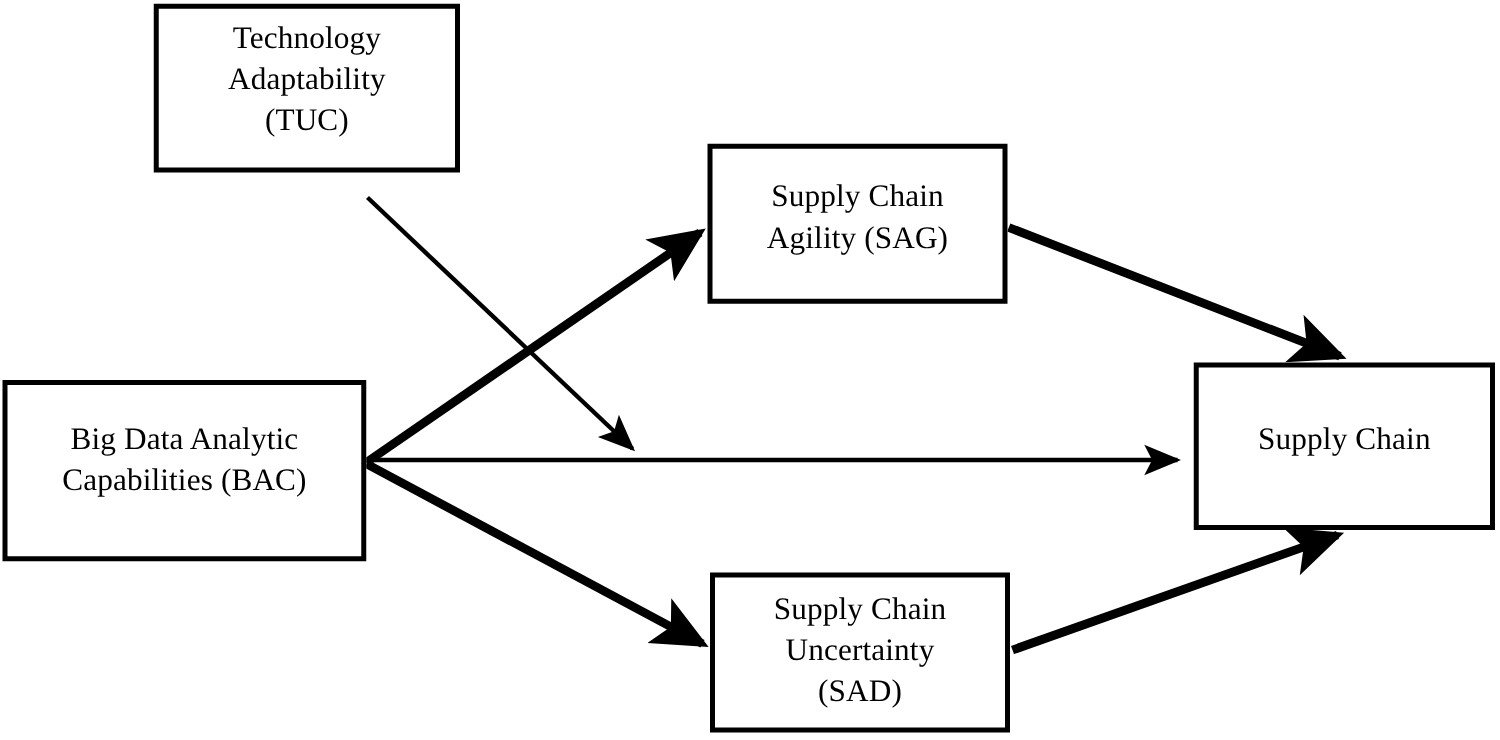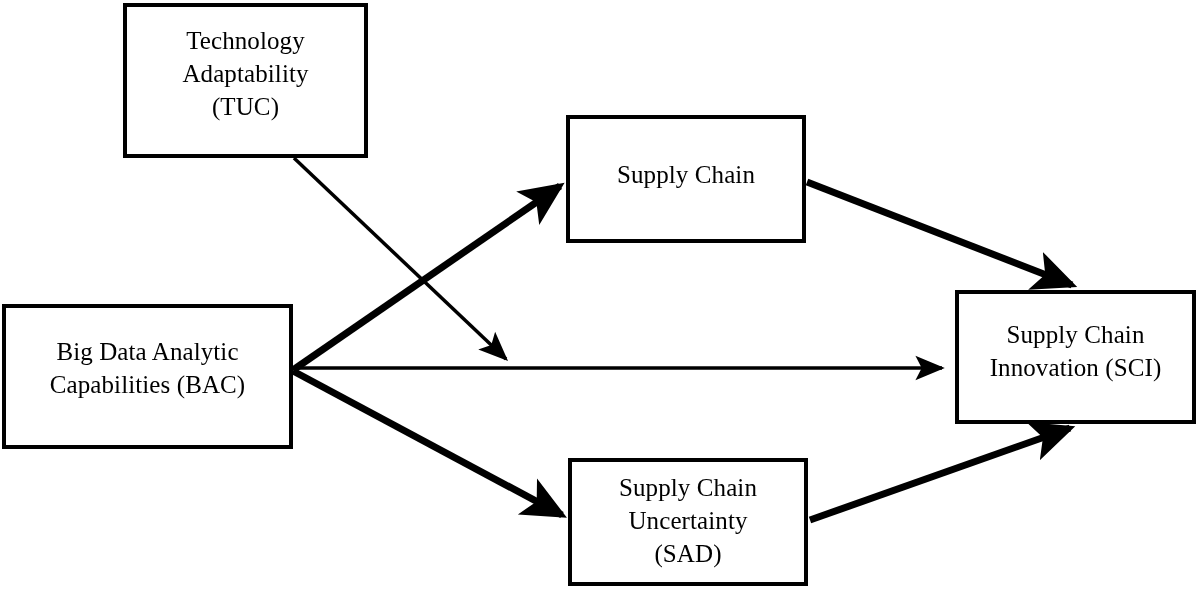--- a/index.html
+++ b/index.html
@@ -36,21 +36,21 @@
     z-index: 2;
   }
   .node .line {
     display: block;
     font-size: 25px;
     line-height: 1.32;
     white-space: nowrap;
     letter-spacing: 0.1px;
   }
   
-  #node-tuc { left: 123px; top: 3px;   width: 245px; height: 155px; padding-bottom: 14px; }
+  #node-tuc { left: 123px; top: 3px;   width: 245px; height: 135px; padding-bottom: 14px; }
   #node-bac { left: 2px;   top: 304px; width: 291px; height: 145px; padding-bottom: 18px; }
   #node-sag { left: 566px; top: 115px; width: 240px; height: 128px; padding-bottom: 10px; }
   #node-sad { left: 568px; top: 458px; width: 240px; height: 128px; padding-bottom: 4px; }
   #node-sci { left: 955px; top: 290px; width: 241px; height: 134px; padding-bottom: 12px; }
 </style>
 </head>
 <body>
 
 <div id="canvas">
 
@@ -83,26 +83,26 @@
     <span class="line">(TUC)</span>
   </div>
 
   <div class="node" id="node-bac">
     <span class="line">Big Data Analytic</span>
     <span class="line">Capabilities (BAC)</span>
   </div>
 
   <div class="node" id="node-sag">
     <span class="line">Supply Chain</span>
+    <span class="line">Agility (SAG)</span>
   </div>
 
   <div class="node" id="node-sad">
     <span class="line">Supply Chain</span>
     <span class="line">Uncertainty</span>
     <span class="line">(SAD)</span>
   </div>
 
   <div class="node" id="node-sci">
     <span class="line">Supply Chain</span>
-    <span class="line">Innovation (SCI)</span>
   </div>
 
 </div>
 
 </body></html>

